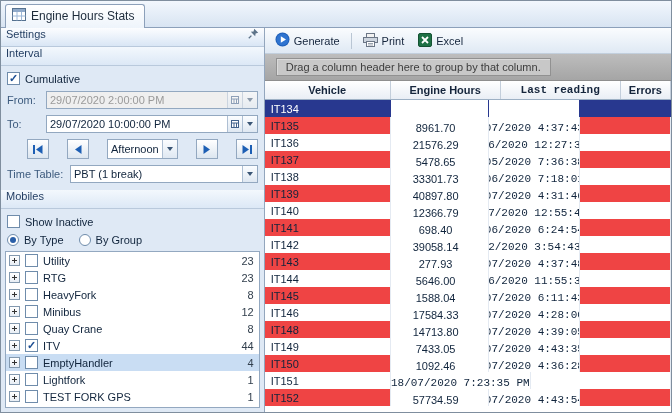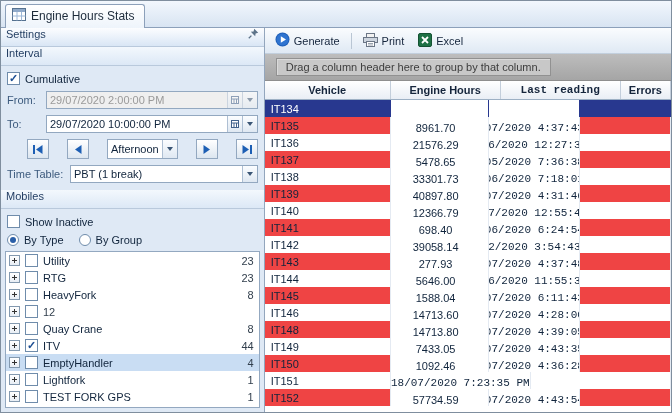--- a/index.html
+++ b/index.html
@@ -247,20 +247,21 @@
           </div>
           <div class="trow">
             <span class="expand"></span>
             <span class="cb"></span>
             <span class="tlabel">HeavyFork</span>
             <span class="tcount">8</span>
           </div>
           <div class="trow">
             <span class="expand"></span>
             <span class="cb"></span>
+            <span class="tlabel">Minibus</span>
             <span class="tcount">12</span>
           </div>
           <div class="trow">
             <span class="expand"></span>
             <span class="cb"></span>
             <span class="tlabel">Quay Crane</span>
             <span class="tcount">8</span>
           </div>
           <div class="trow">
             <span class="expand"></span>
@@ -404,21 +405,21 @@
             <div class="cell c3"></div>
           </div>
           <div class="grow alt">
             <div class="cell c0">IT145</div>
             <div class="cell c1 right">1588.04</div>
             <div class="cell c2 right">28/07/2020 6:11:43 PM</div>
             <div class="cell c3"></div>
           </div>
           <div class="grow">
             <div class="cell c0">IT146</div>
-            <div class="cell c1 right">14713.60</div>
+            <div class="cell c1 right">17584.33</div>
             <div class="cell c2 right">29/07/2020 4:28:00 PM</div>
             <div class="cell c3"></div>
           </div>
           <div class="grow alt">
             <div class="cell c0">IT148</div>
             <div class="cell c1 right">14713.80</div>
             <div class="cell c2 right">29/07/2020 4:39:05 PM</div>
             <div class="cell c3"></div>
           </div>
           <div class="grow">

